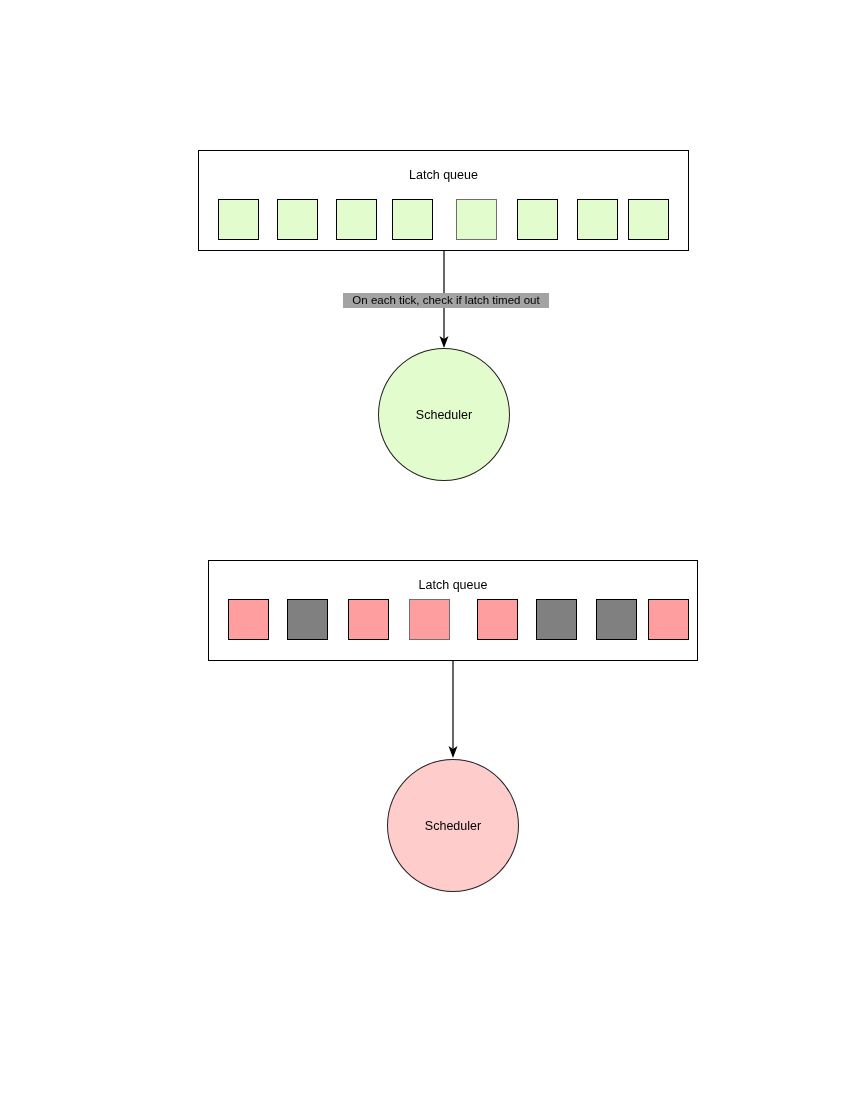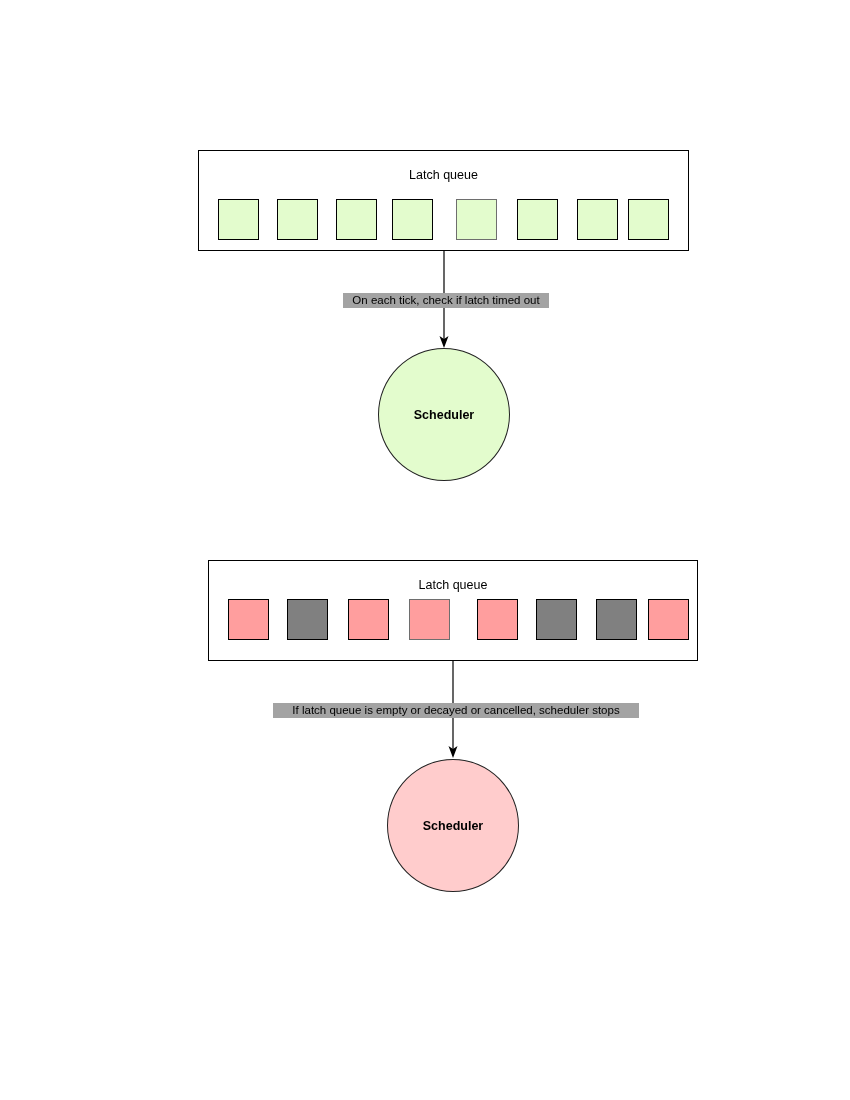--- a/index.html
+++ b/index.html
@@ -47,21 +47,20 @@
   .circle {
     position: absolute;
     box-sizing: border-box;
     border: 1.3px solid #222222;
     border-radius: 50%;
     display: flex;
     align-items: center;
     justify-content: center;
     font-size: 12.5px;
     color: #000000;
-    font-weight: bold;
   }
   .edge-label {
     position: absolute;
     text-align: center;
     font-size: 11.5px;
     color: #000000;
     white-space: nowrap;
     background: #a3a3a3;
     padding: 1px 3px;
     line-height: 13px;
@@ -111,19 +110,18 @@
   <div class="latch" style="left:469px; top:599px; width:41px; height:41px; background:#ff9e9e;"></div>
   <div class="latch" style="left:528px; top:599px; width:41px; height:41px; background:#808080;"></div>
   <div class="latch" style="left:588px; top:599px; width:41px; height:41px; background:#808080;"></div>
   <div class="latch" style="left:640px; top:599px; width:41px; height:41px; background:#ff9e9e;"></div>
 
   <svg class="arrow-svg" style="left:429px; top:660px;" width="32" height="100" viewBox="0 0 32 100">
     <line x1="16" y1="0" x2="16" y2="90" stroke="#000000" stroke-width="1.2"></line>
     <path d="M16 98 L11.5 86 L16 89 L20.5 86 Z" fill="#000000"></path>
   </svg>
 
-  <div class="edge-label" style="left:265px; top:703px; width:360px;">If latch queue is empty or decayed or cancelled, scheduler stops</div>
 
   <div class="circle" style="left:379px; top:759px; width:132px; height:133px; background:#ffcccc;">
     <span>Scheduler</span>
   </div>
 
 </div>
 
 </body></html>

